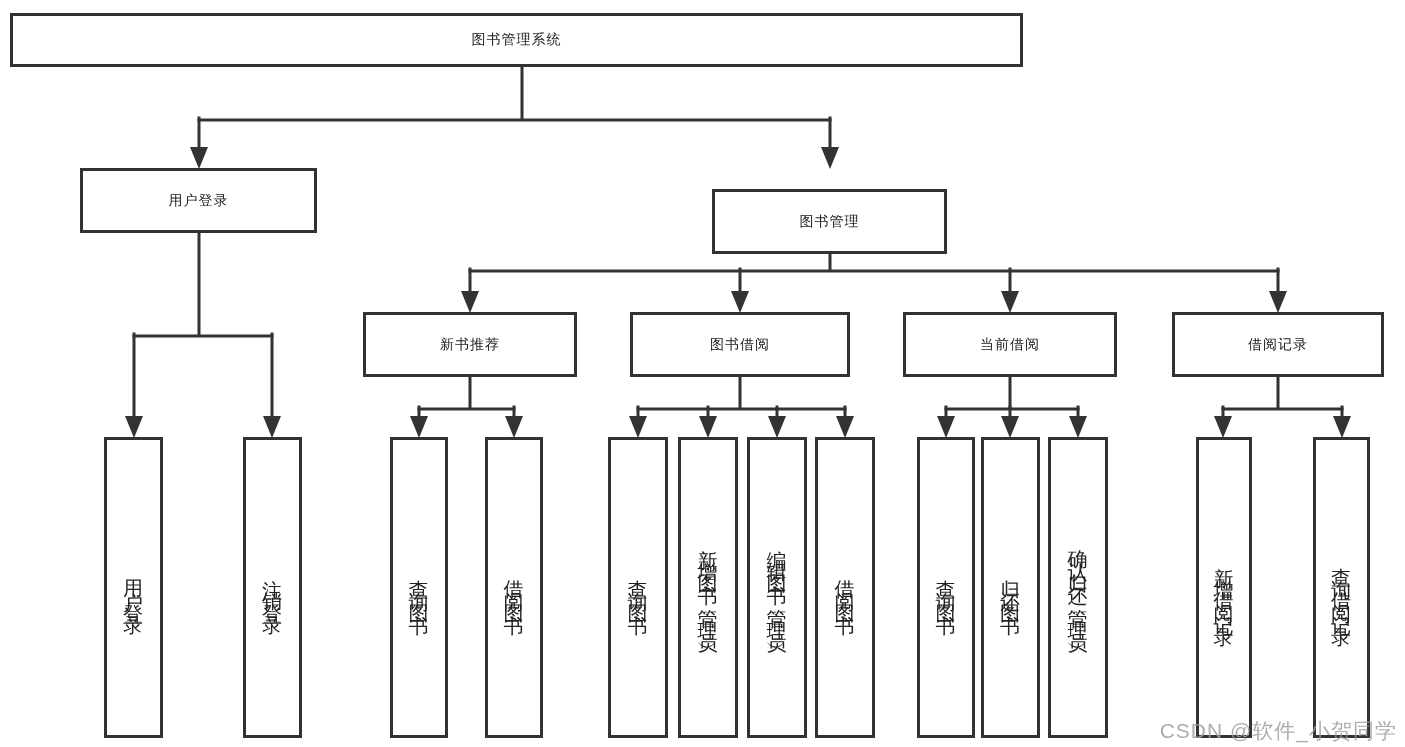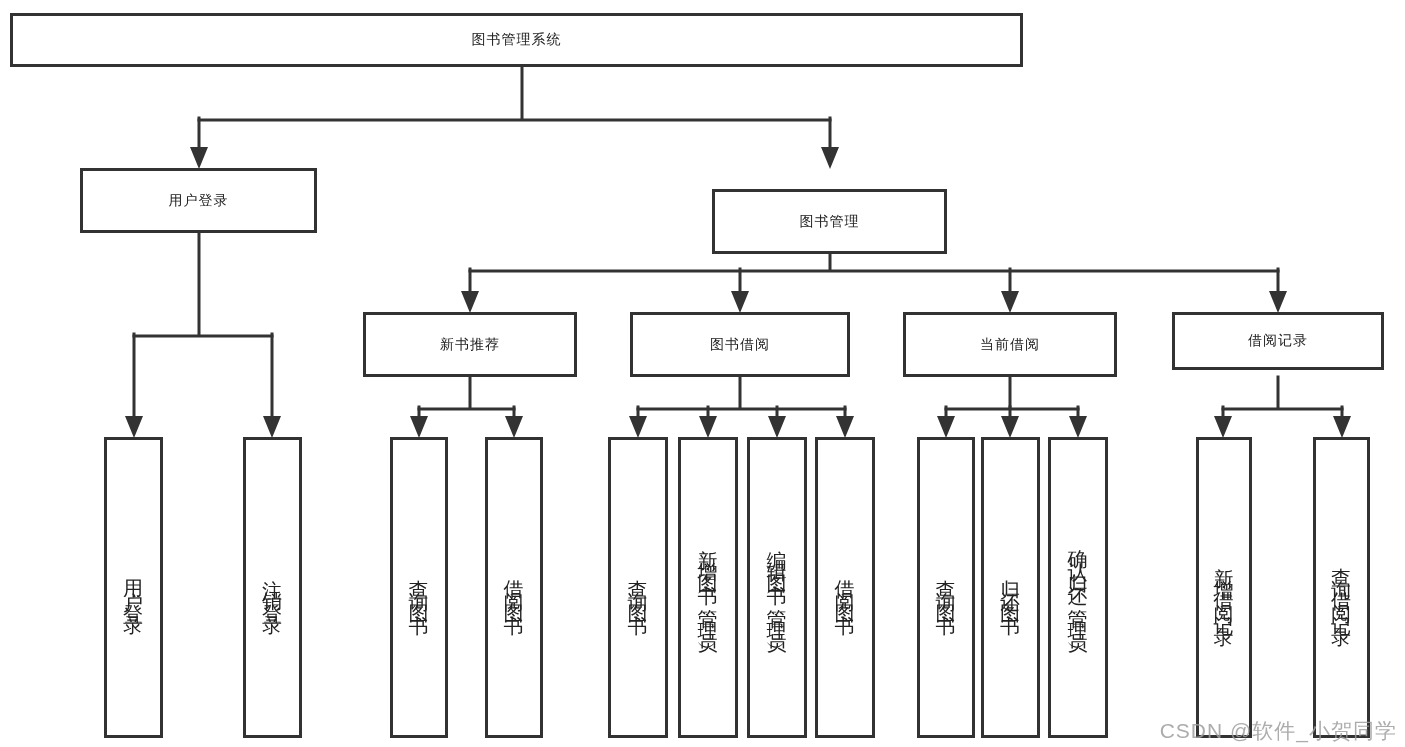--- a/index.html
+++ b/index.html
@@ -31,21 +31,21 @@
     line-height:1;
     color:#222222;
   }
   
   .n-root   {left:10px;  top:13px;  width:1013px;height:54px;}
   .n-login  {left:80px;  top:168px; width:237px; height:65px;}
   .n-mgmt   {left:712px; top:168px; width:235px; height:65px;margin-top:21px;}
   .n-rec    {left:363px; top:312px; width:214px; height:65px;}
   .n-borrow {left:630px; top:312px; width:220px; height:65px;}
   .n-current{left:903px; top:312px; width:214px; height:65px;}
-  .n-records{left:1172px;top:312px; width:212px; height:58px;}
+  .n-records{left:1172px;top:312px; width:212px; height:65px;}
   
   .l-a1{left:104px; width:59px;}
   .l-a2{left:243px; width:59px;}
   .l-b1{left:390px; width:58px;}
   .l-b2{left:485px; width:58px;}
   .l-c1{left:608px; width:60px;}
   .l-c2{left:678px; width:60px;}
   .l-c3{left:747px; width:60px;}
   .l-c4{left:815px; width:60px;}
   .l-d1{left:917px; width:58px;}

